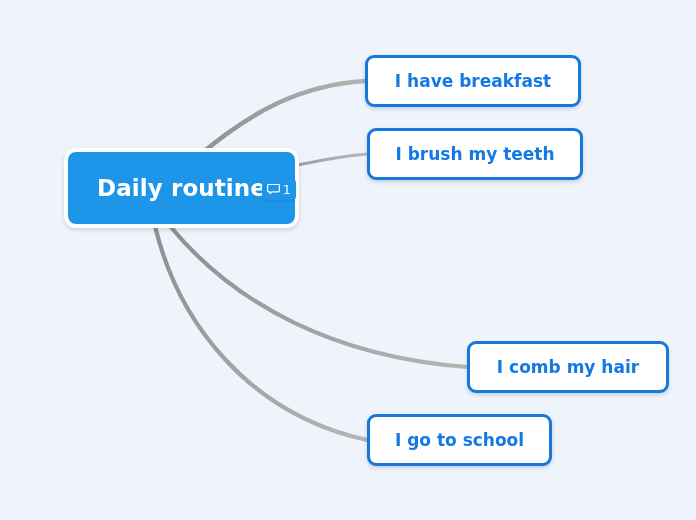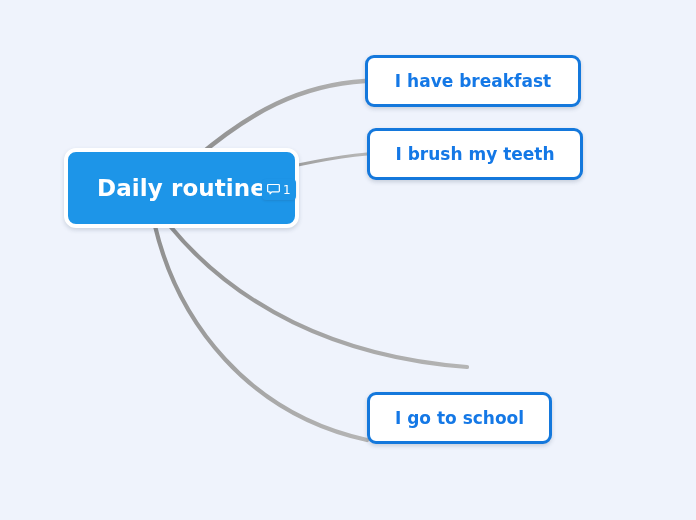--- a/index.html
+++ b/index.html
@@ -146,18 +146,21 @@
   </div>
 
   <div class="child-node" style="left:365px; top:55px; width:216px; height:52px;">
     <span class="child-label">I have breakfast</span>
   </div>
 
   <div class="child-node" style="left:367px; top:128px; width:216px; height:52px;">
     <span class="child-label">I brush my teeth</span>
   </div>
 
+  <div class="child-node" style="left:467px; top:341px; width:202px; height:52px;">
+    <span class="child-label">I comb my hair</span>
+  </div>
 
-  <div class="child-node" style="left:367px; top:392px; width:185px; height:52px;">
+  <div class="child-node" style="left:367px; top:414px; width:185px; height:52px;">
     <span class="child-label">I go to school</span>
   </div>
 
 </div>
 
 </body></html>

